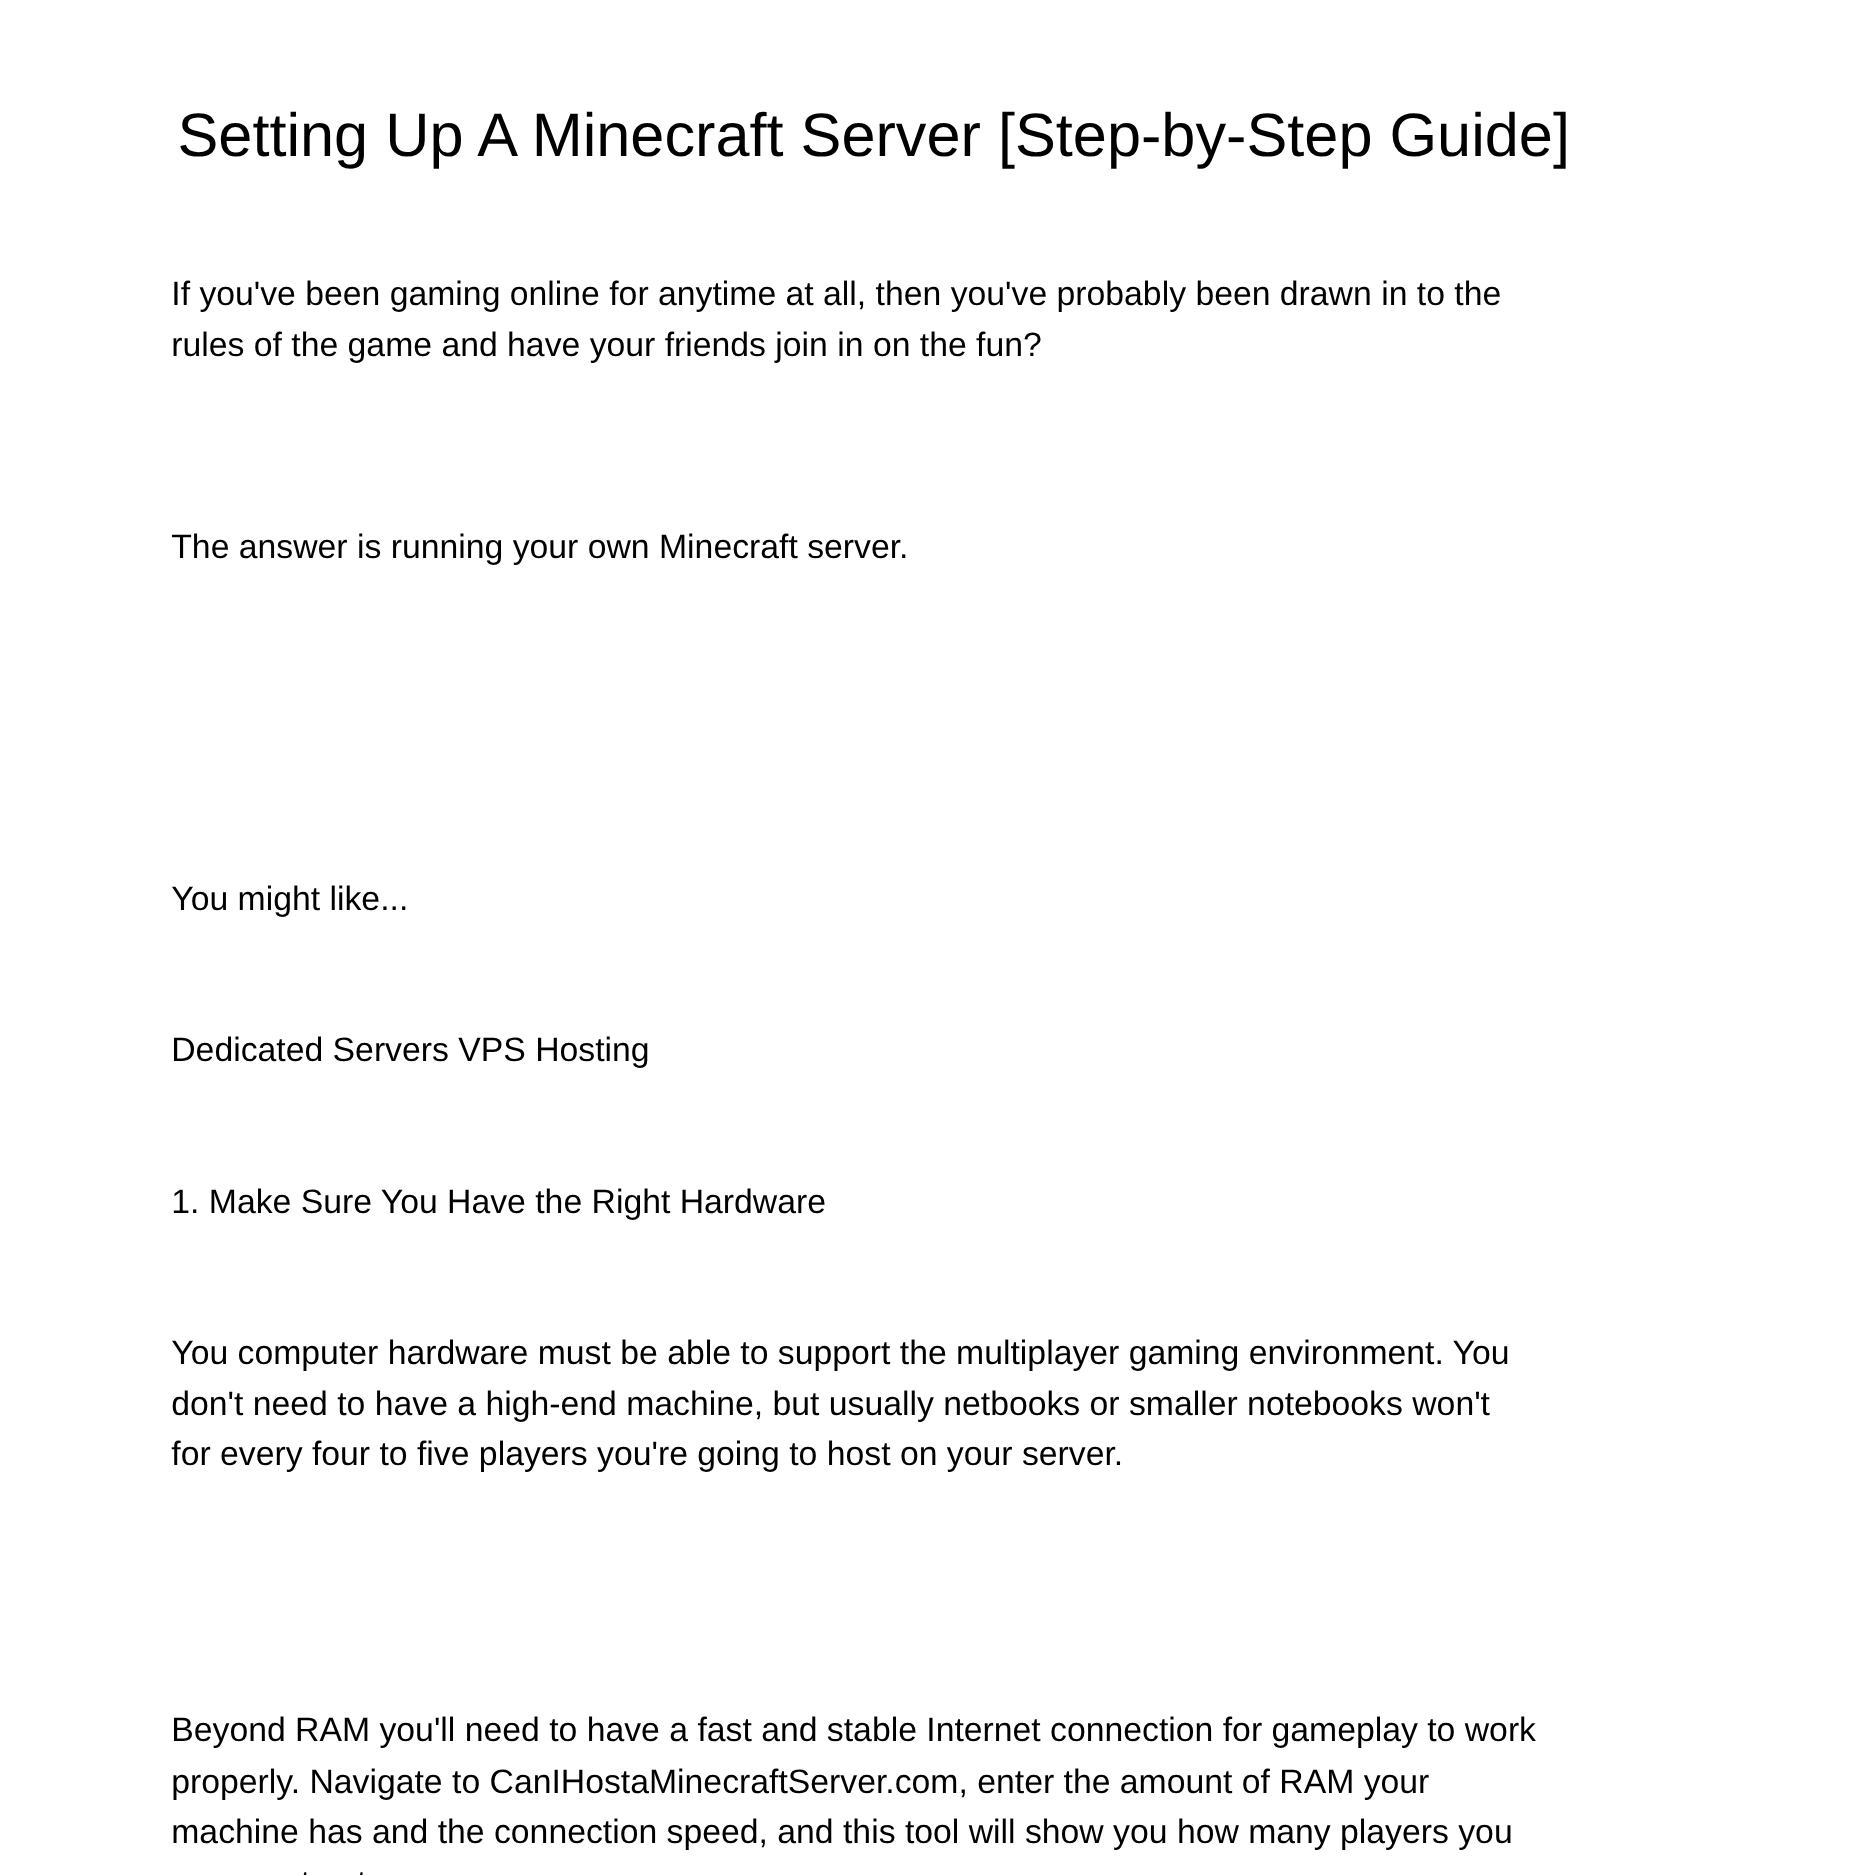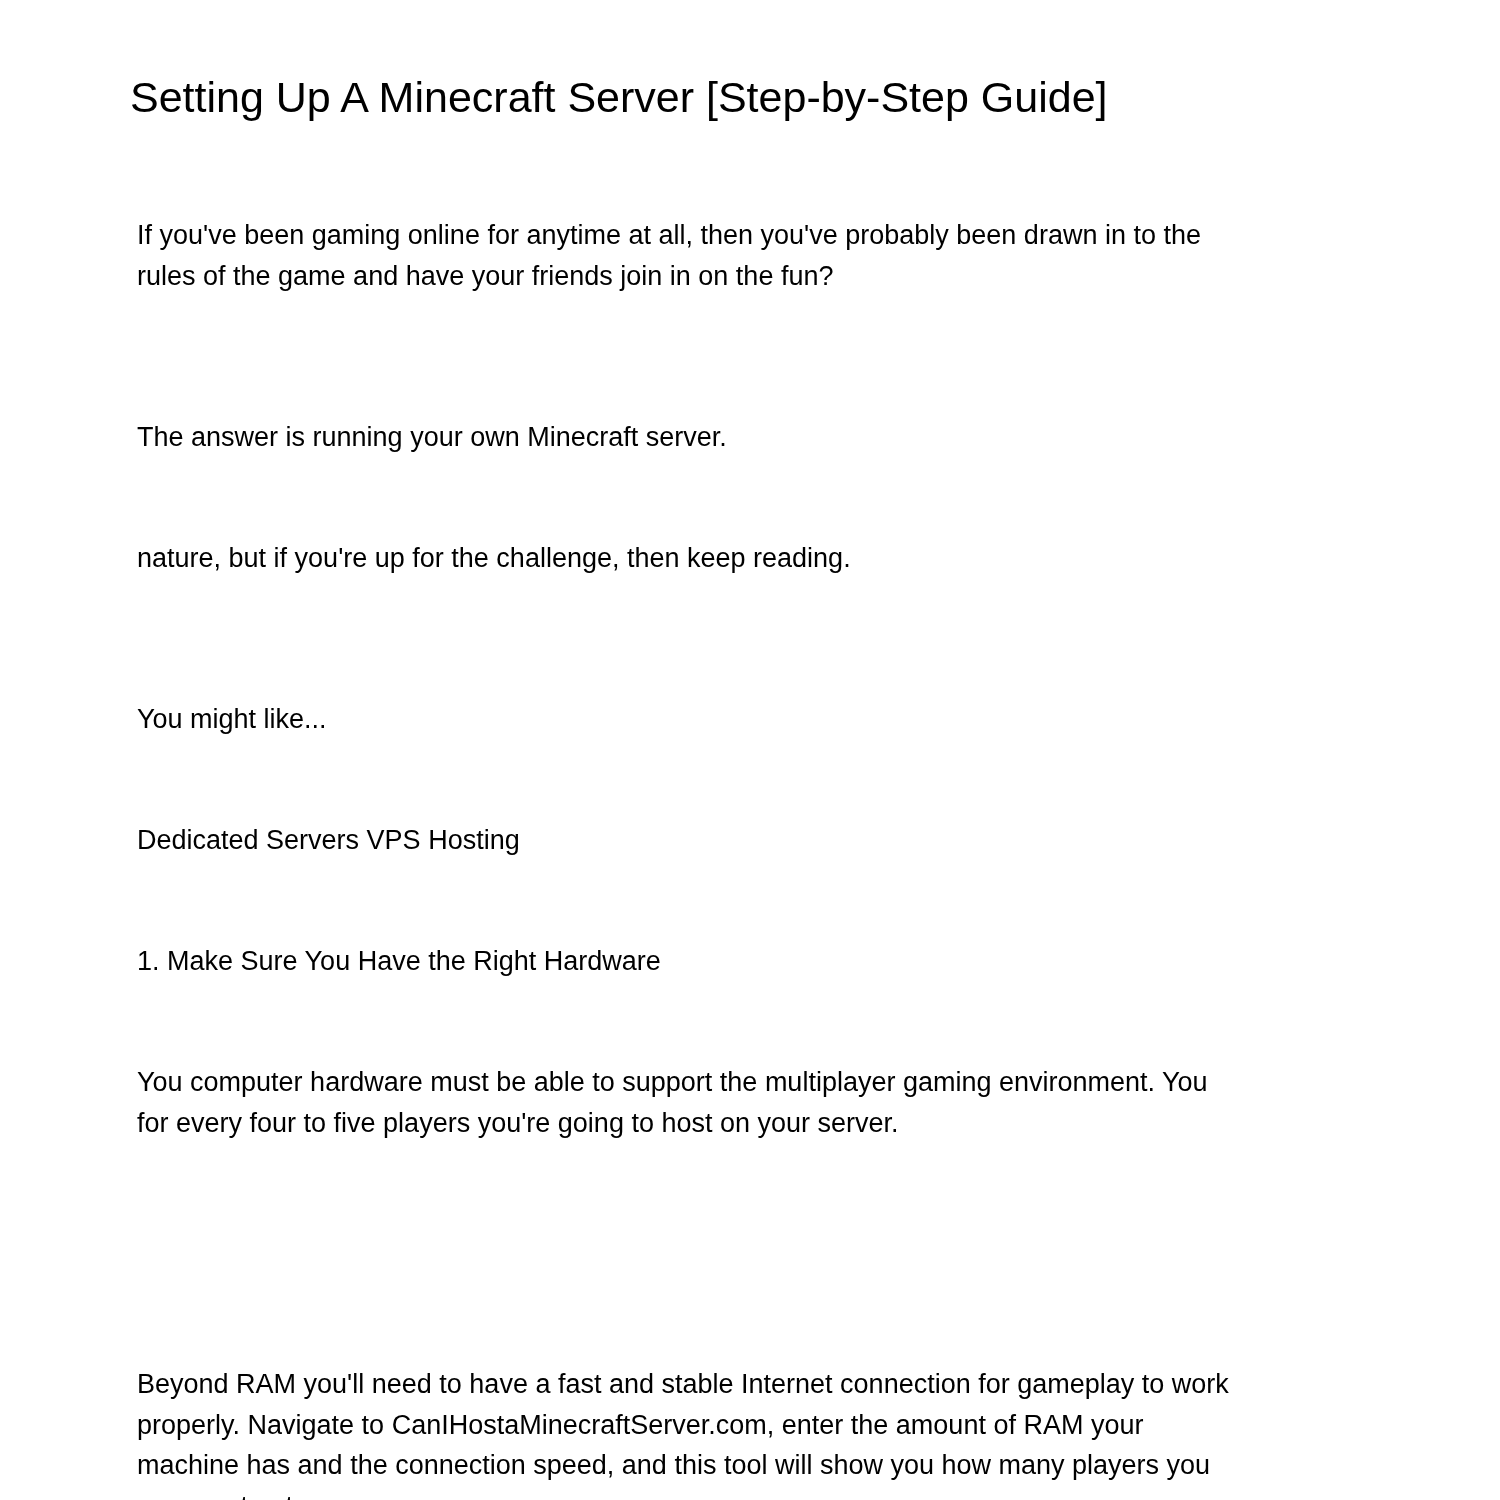--- a/index.html
+++ b/index.html
@@ -1,52 +1,52 @@
 <!DOCTYPE html>
 <html><head>
 <meta charset="utf-8">
 <style>
   html, body { margin:0; padding:0; background:#ffffff; }
   body { width:1500px; height:1500px; position:relative; overflow:hidden;
          font-family:"Liberation Sans", sans-serif; color:#000; }
-  .title { position:absolute; left:126px; top:66px; font-size:43px; line-height:54px; margin:4px; font-weight:normal; white-space:nowrap; }
+  .title { position:absolute; left:126px; top:66px; font-size:49px; line-height:54px; margin:16px; font-weight:normal; white-space:nowrap; }
   .para { position:absolute; left:126px; width:1270px; font-size:27px; line-height:40.5px; margin:11px; }
 </style>
 </head>
 <body>
 
 <h1 class="title">Setting Up A Minecraft Server [Step-by-Step Guide]</h1>
 
 <div class="para" style="top:204px">
   <div>If you've been gaming online for anytime at all, then you've probably been drawn in to the</div>
   <div>rules of the game and have your friends join in on the fun?</div>
 </div>
 
 <div class="para" style="top:406px">
   <div>The answer is running your own Minecraft server.</div>
 </div>
 
 <div class="para" style="top:527px">
-  <div>nature, but if you're up for the challenge, then keep reading.</div>
 </div>
 
 <div class="para" style="top:688px">
   <div>You might like...</div>
 </div>
 
 <div class="para" style="top:809px">
   <div>Dedicated Servers VPS Hosting</div>
 </div>
 
 <div class="para" style="top:930px">
   <div>1. Make Sure You Have the Right Hardware</div>
 </div>
 
 <div class="para" style="top:1051px">
   <div>You computer hardware must be able to support the multiplayer gaming environment. You</div>
+  <div>don't need to have a high-end machine, but usually netbooks or smaller notebooks won't</div>
   <div>for every four to five players you're going to host on your server.</div>
 </div>
 
 <div class="para" style="top:1353px">
   <div>Beyond RAM you'll need to have a fast and stable Internet connection for gameplay to work</div>
   <div>properly. Navigate to CanIHostaMinecraftServer.com, enter the amount of RAM your</div>
   <div>machine has and the connection speed, and this tool will show you how many players you</div>
   <div>can create at once.</div>
 </div>
 

